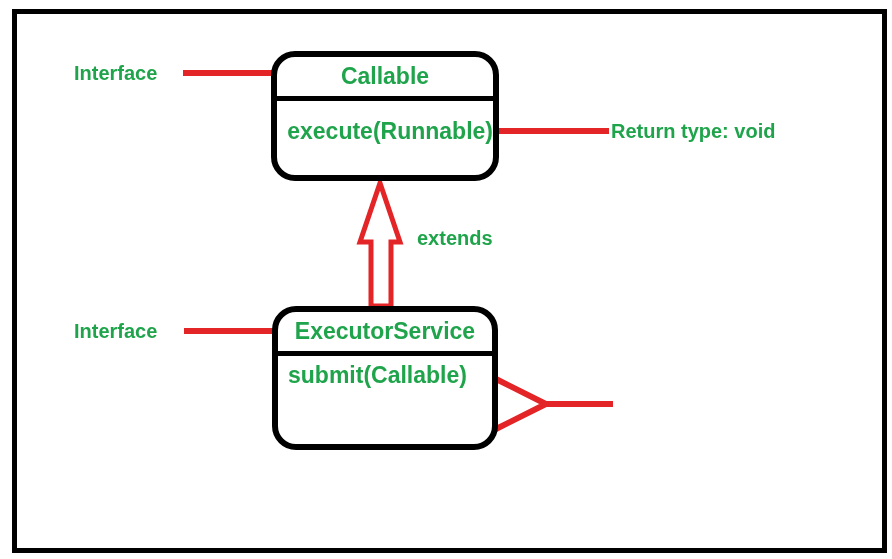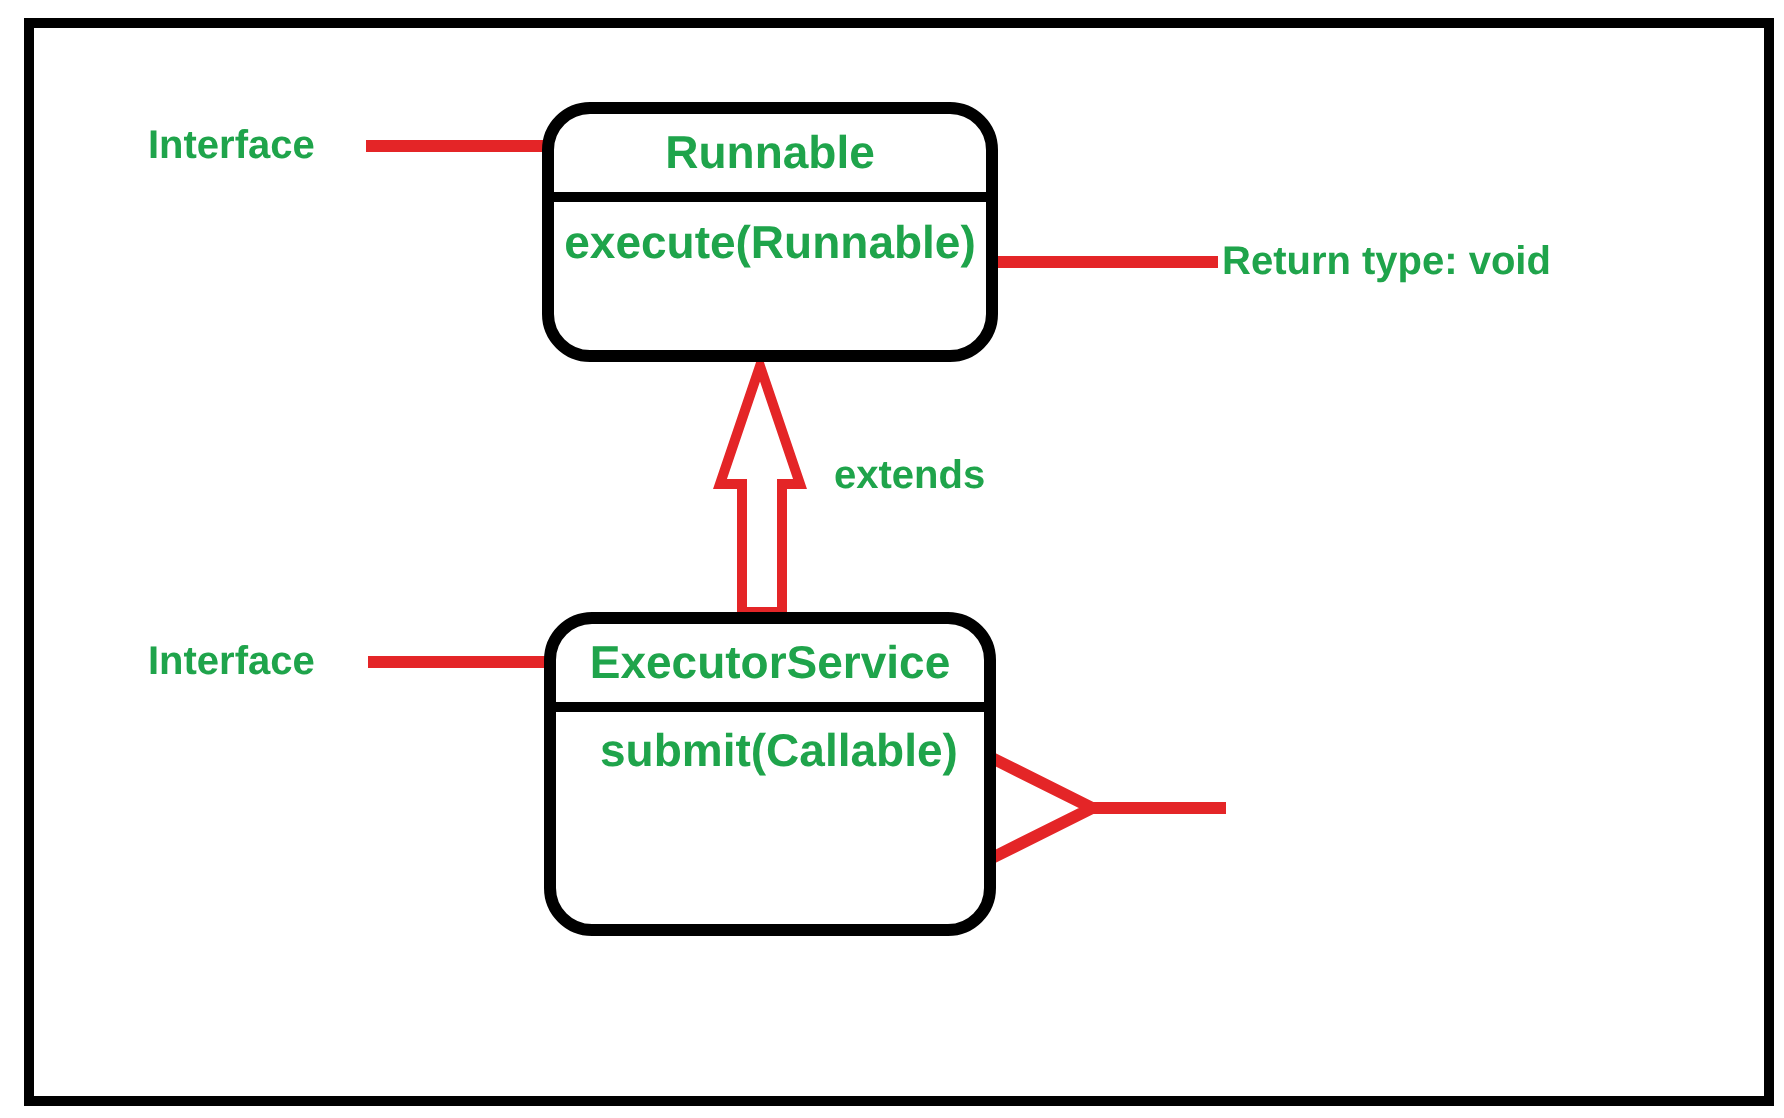--- a/index.html
+++ b/index.html
@@ -40,21 +40,21 @@
   .executor-box {
     left: 271px;
     top: 51px;
     width: 228px;
     height: 130px;
   }
   .executor-service-box {
     left: 272px;
     top: 306px;
     width: 226px;
-    height: 162px;
+    height: 144px;
   }
   .uml-header {
     height: 39px;
     border-bottom: 5px solid #000000;
     display: flex;
     align-items: center;
     justify-content: center;
     color: #1fa44b;
     font-weight: bold;
     font-size: 23px;
@@ -63,25 +63,25 @@
     position: relative;
   }
   .uml-method {
     color: #1fa44b;
     font-weight: bold;
     font-size: 23px;
     line-height: 28px;
     white-space: nowrap;
   }
   .executor-box .uml-method {
-    margin: 6px 0 0 0;
-    text-align: center;
+    margin: 16px 0 0 0;
+    text-align: right;
   }
   .executor-service-box .method-1 {
-    margin: 5px 0 0 22px;
+    margin: 5px 0 0 10px;
   }
   .executor-service-box .method-2 {
     margin: 20px 0 0 10px;
   }
   .label {
     position: absolute;
     color: #1fa44b;
     font-weight: bold;
     font-size: 20px;
     line-height: 26px;
@@ -103,21 +103,21 @@
   <svg class="connectors" width="892" height="559" viewBox="0 0 892 559">
     <line x1="183" y1="73" x2="272" y2="73" stroke="#e42527" stroke-width="6"></line>
     <line x1="184" y1="331" x2="274" y2="331" stroke="#e42527" stroke-width="6"></line>
     <line x1="498" y1="131" x2="609" y2="131" stroke="#e42527" stroke-width="6"></line>
     <polyline points="496,379 546,404 494,430" fill="none" stroke="#e42527" stroke-width="6"></polyline>
     <line x1="543" y1="404" x2="613" y2="404" stroke="#e42527" stroke-width="6"></line>
     <polygon points="380,183 400,242 391,242 391,306 371,306 371,242 360,242" fill="#ffffff" stroke="#e42527" stroke-width="5" stroke-linejoin="miter"></polygon>
   </svg>
 
   <div class="uml-box executor-box">
-    <div class="uml-header">Runnable</div>
+    <div class="uml-header">Callable</div>
     <div class="uml-body">
       <div class="uml-method">execute(Runnable)</div>
     </div>
   </div>
 
   <div class="uml-box executor-service-box">
     <div class="uml-header">ExecutorService</div>
     <div class="uml-body">
       <div class="uml-method method-1">submit(Callable)</div>
     </div>

